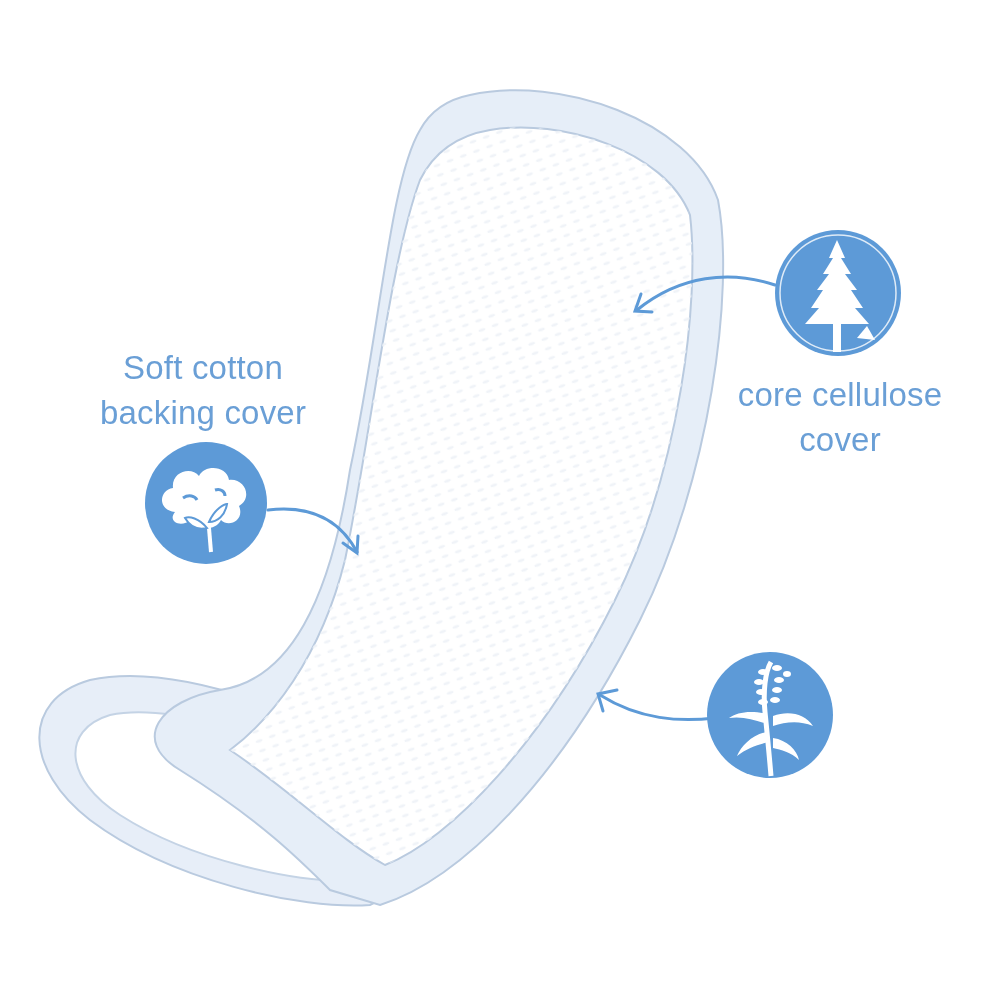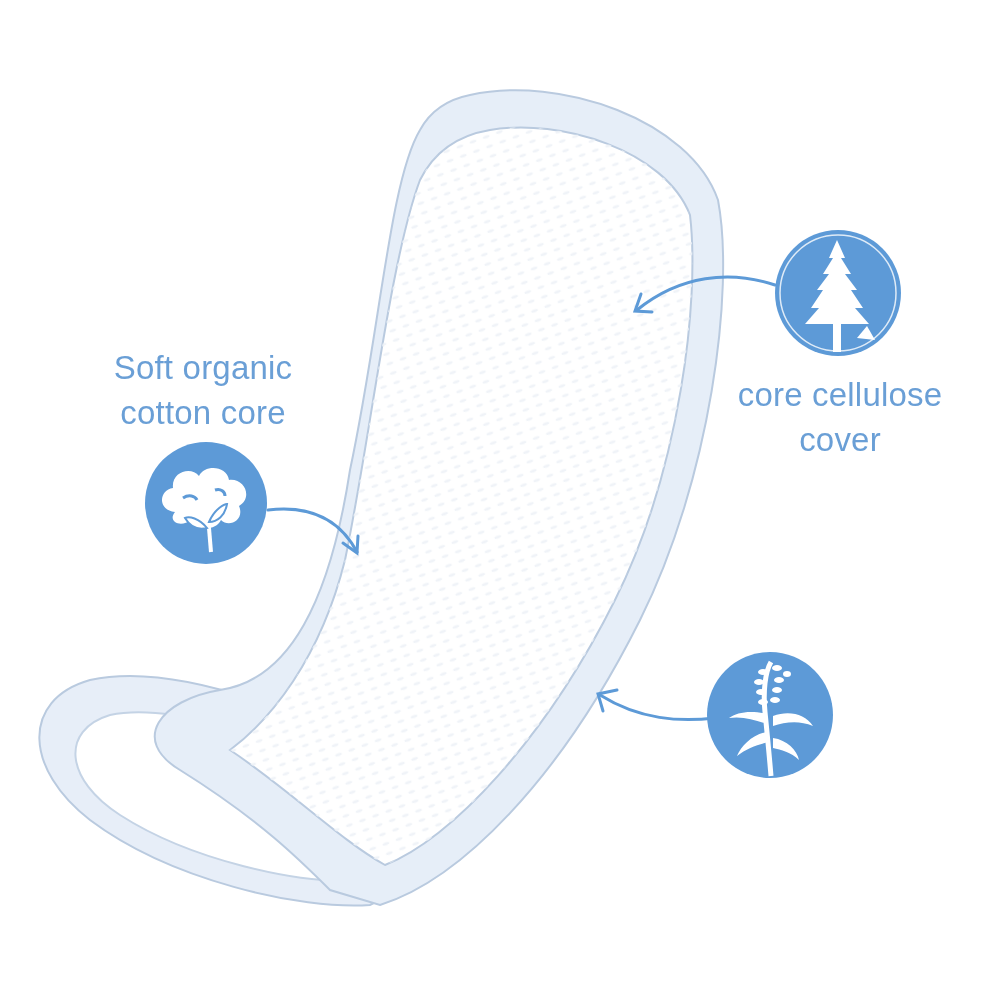--- a/index.html
+++ b/index.html
@@ -105,22 +105,22 @@
         <ellipse cx="80" cy="22" rx="4" ry="3"></ellipse>
         <path d="M 60 62 C 44 58, 30 60, 22 66 C 36 64, 48 68, 60 72 Z"></path>
         <path d="M 66 64 C 82 58, 98 62, 106 74 C 92 68, 78 70, 66 74 Z"></path>
         <path d="M 60 80 C 46 82, 34 94, 30 104 C 40 96, 52 92, 62 90 Z"></path>
         <path d="M 66 86 C 80 88, 90 98, 92 108 C 84 100, 74 98, 66 96 Z"></path>
       </g>
     </svg>
   </div>
 
   <div class="label" style="left:78px; top:345px; width:250px;">
-    <div>Soft organic</div>
-    <div>cotton core</div>
+    <div>Soft cotton</div>
+    <div>backing cover</div>
   </div>
 
   <div class="label" style="left:700px; top:372px; width:280px;">
     <div>core cellulose</div>
     <div>cover</div>
   </div>
 
 
 </div>
 

